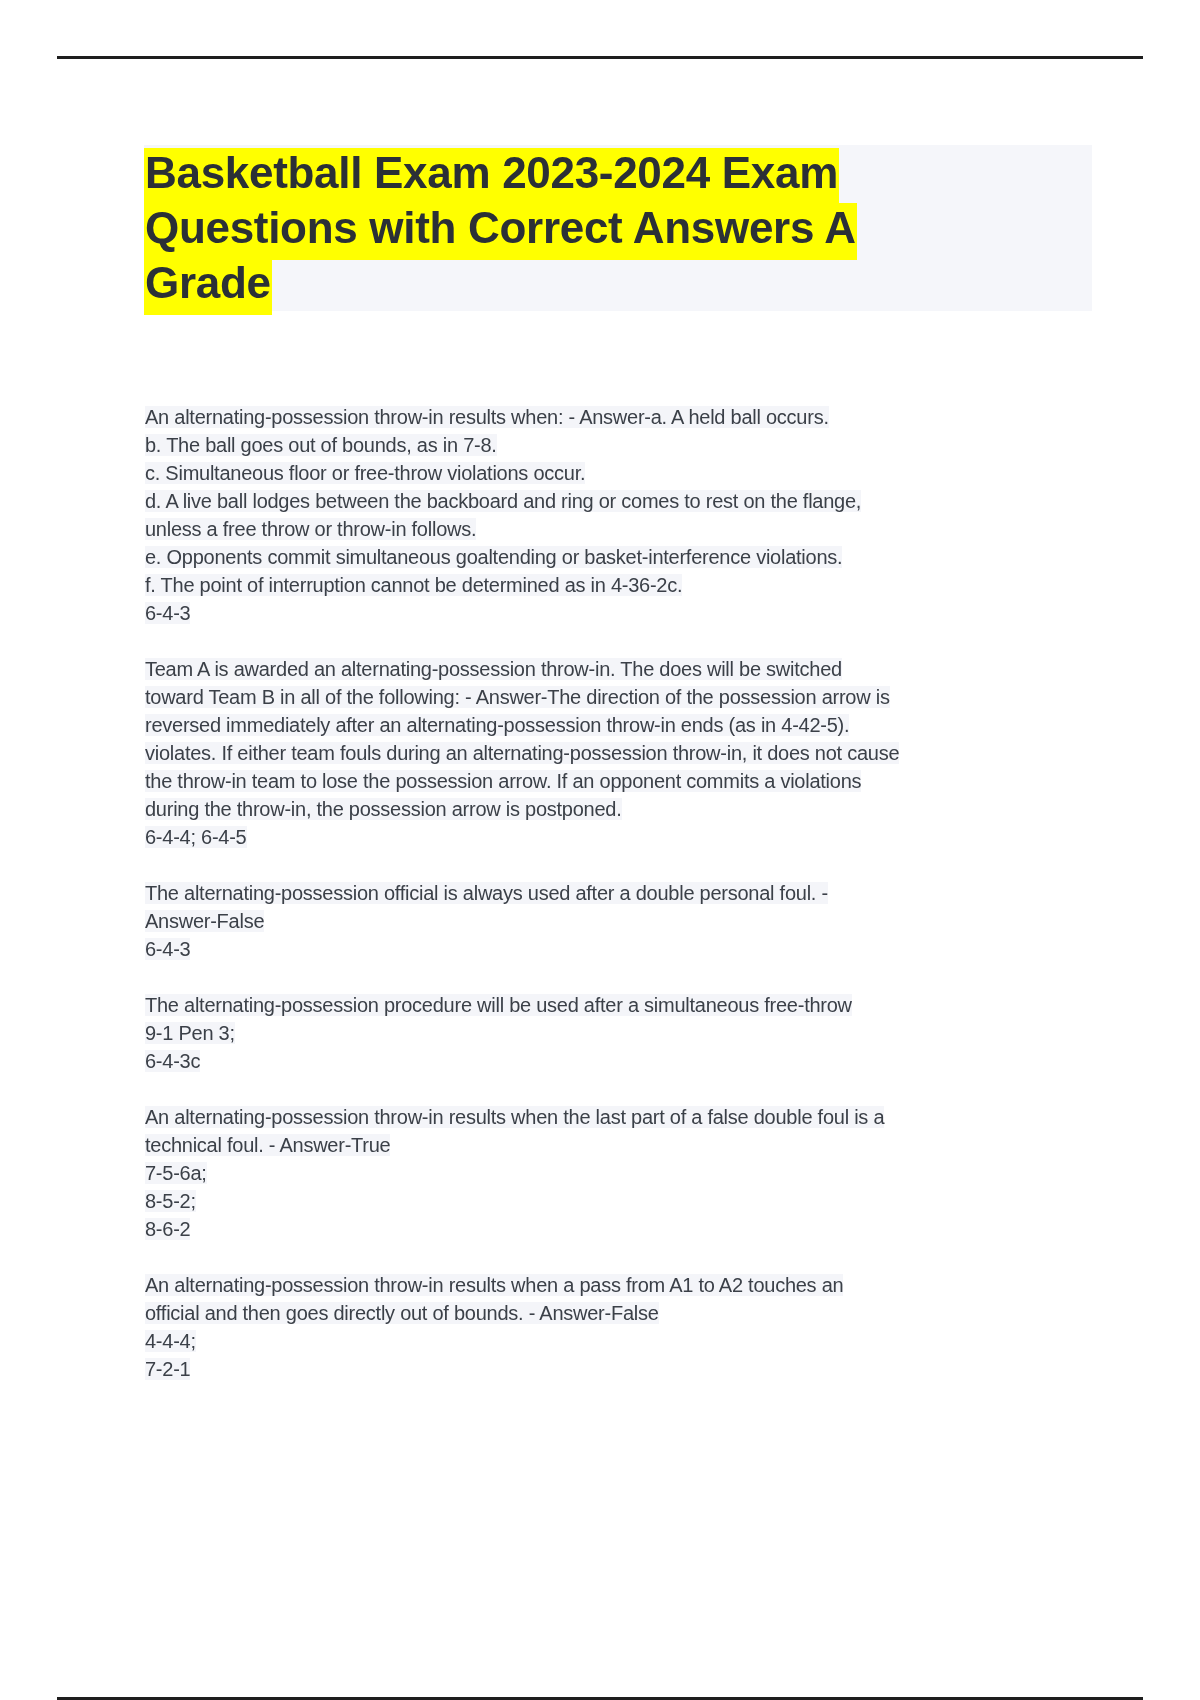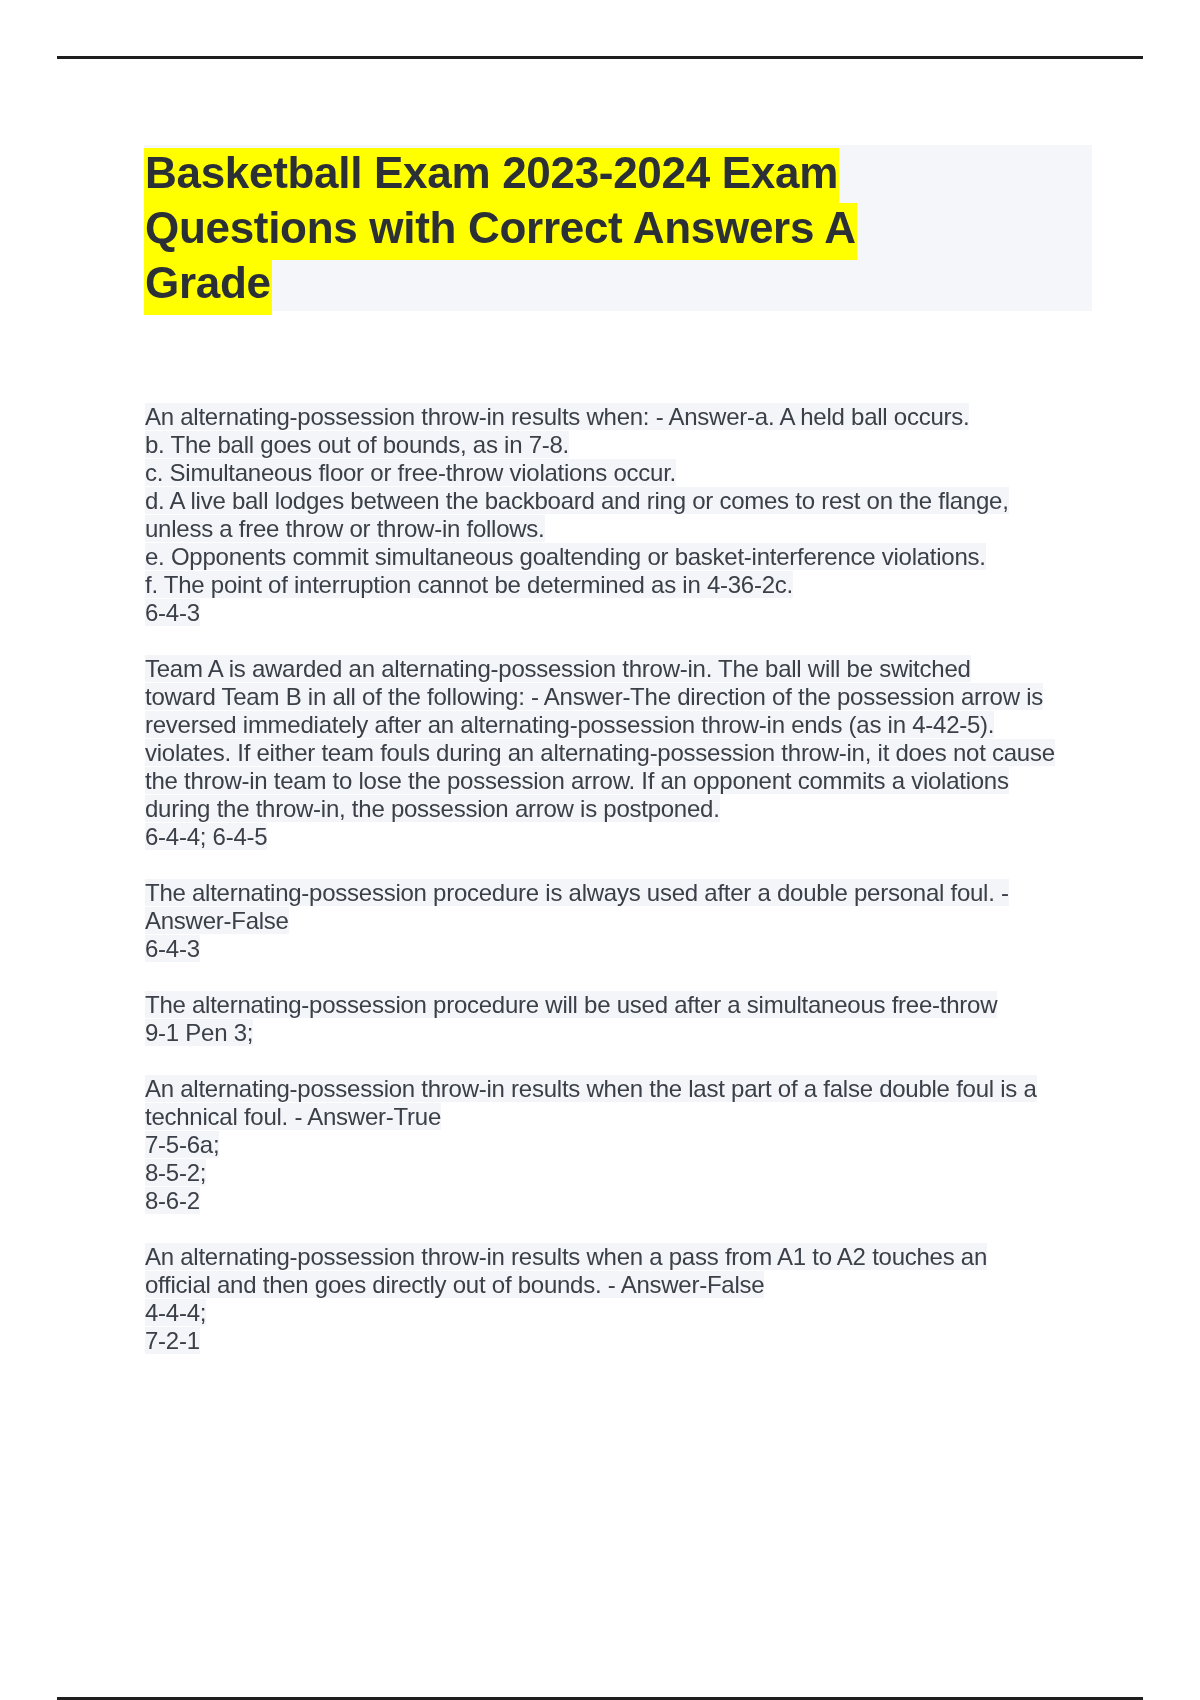--- a/index.html
+++ b/index.html
@@ -53,21 +53,21 @@
       position: absolute;
       left: 145px;
       top: 403px;
       width: 950px;
     }
     .qa {
       margin-bottom: 28px;
     }
     .line {
       display: block;
-      font-size: 24px;
+      font-size: 20px;
       line-height: 28px;
       white-space: nowrap;
       letter-spacing: -0.25px;
     }
     .line span {
       background: #f4f5f9;
     }
   </style>
 </head>
 <body>
@@ -89,38 +89,39 @@
     <div class="line"><span>b. The ball goes out of bounds, as in 7-8.</span></div>
     <div class="line"><span>c. Simultaneous floor or free-throw violations occur.</span></div>
     <div class="line"><span>d. A live ball lodges between the backboard and ring or comes to rest on the flange,</span></div>
     <div class="line"><span>unless a free throw or throw-in follows.</span></div>
     <div class="line"><span>e. Opponents commit simultaneous goaltending or basket-interference violations.</span></div>
     <div class="line"><span>f. The point of interruption cannot be determined as in 4-36-2c.</span></div>
     <div class="line"><span>6-4-3</span></div>
   </div>
 
   <div class="qa">
-    <div class="line"><span>Team A is awarded an alternating-possession throw-in. The ball will be switched</span></div>
+    <div class="line"><span>Team A is awarded an alternating-possession throw-in. The does will be switched</span></div>
     <div class="line"><span>toward Team B in all of the following: - Answer-The direction of the possession arrow is</span></div>
     <div class="line"><span>reversed immediately after an alternating-possession throw-in ends (as in 4-42-5).</span></div>
     <div class="line"><span>violates. If either team fouls during an alternating-possession throw-in, it does not cause</span></div>
     <div class="line"><span>the throw-in team to lose the possession arrow. If an opponent commits a violations</span></div>
     <div class="line"><span>during the throw-in, the possession arrow is postponed.</span></div>
     <div class="line"><span>6-4-4; 6-4-5</span></div>
   </div>
 
   <div class="qa">
-    <div class="line"><span>The alternating-possession procedure is always used after a double personal foul. -</span></div>
+    <div class="line"><span>The alternating-possession official is always used after a double personal foul. -</span></div>
     <div class="line"><span>Answer-False</span></div>
     <div class="line"><span>6-4-3</span></div>
   </div>
 
   <div class="qa">
     <div class="line"><span>The alternating-possession procedure will be used after a simultaneous free-throw</span></div>
     <div class="line"><span>9-1 Pen 3;</span></div>
+    <div class="line"><span>6-4-3c</span></div>
   </div>
 
   <div class="qa">
     <div class="line"><span>An alternating-possession throw-in results when the last part of a false double foul is a</span></div>
     <div class="line"><span>technical foul. - Answer-True</span></div>
     <div class="line"><span>7-5-6a;</span></div>
     <div class="line"><span>8-5-2;</span></div>
     <div class="line"><span>8-6-2</span></div>
   </div>
 

